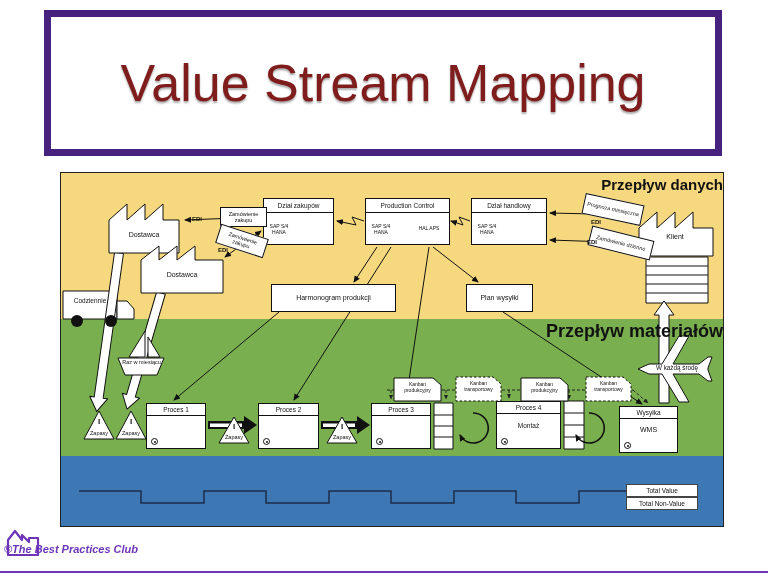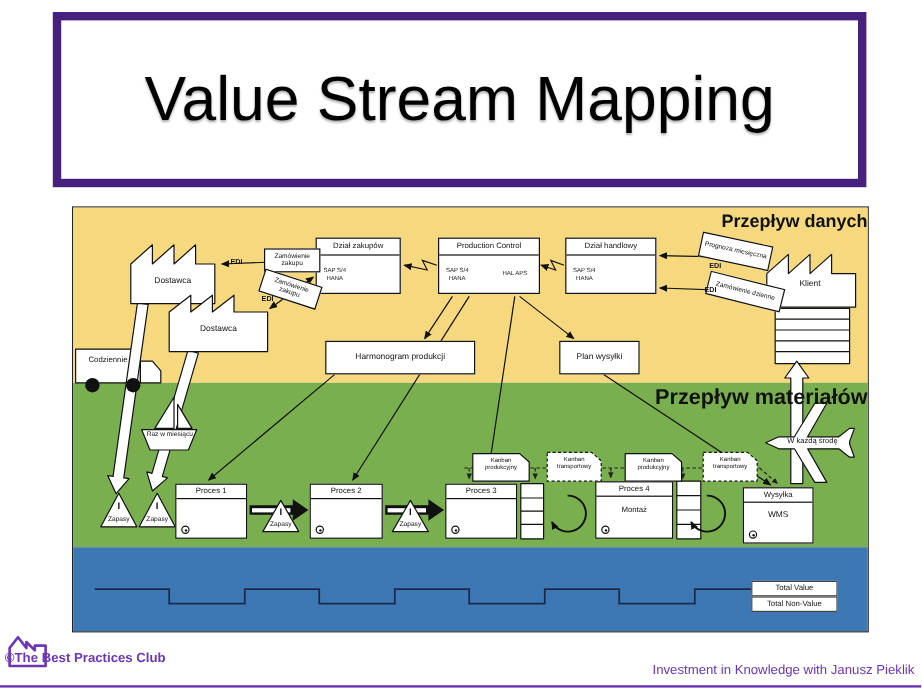--- a/index.html
+++ b/index.html
@@ -15,21 +15,21 @@
   .phdr{border-bottom:1px solid #111;text-align:center;font-size:6.5px;line-height:11px;height:12px;
         box-sizing:border-box;}
   .opr{position:absolute;left:4px;bottom:3px;width:7px;height:7px;border:1px solid #111;
        border-radius:50%;box-sizing:border-box;}
   .opr::after{content:"";position:absolute;left:1.5px;top:1.5px;width:2px;height:2px;background:#111;border-radius:50%;}
   .edi{position:absolute;font-size:6px;font-weight:bold;}
   .tbox{position:absolute;background:#fff;border:1px solid #444;font-size:6.5px;text-align:center;
         line-height:12px;box-sizing:border-box;}
   #titlebox{position:absolute;left:44px;top:10px;width:678px;height:146px;background:#fff;
             border:7px solid #46227E;box-sizing:border-box;display:flex;align-items:center;justify-content:center;}
-  #titletext{font-size:52px;color:#000000;letter-spacing:0px;font-weight:400;
+  #titletext{font-size:52px;color:#7f1d1d;letter-spacing:0px;font-weight:400;
              text-shadow:0 2px 2px rgba(70,70,70,.45);}
   #diagram{position:absolute;left:60px;top:172px;width:662px;height:353px;border:1.5px solid #222;
            box-sizing:content-box;}
   .band{position:absolute;left:0;width:662px;}
   #band-data{top:0;height:146px;background:#F6D87E;}
   #band-material{top:146px;height:137px;background:#79AF4F;}
   #band-time{top:283px;height:70px;background:#3D78B4;}
   #ovl{position:absolute;left:0;top:0;}
   .ztitle{position:absolute;left:0;width:662px;text-align:right;font-weight:bold;color:#111;}
   #footer-rule{position:absolute;left:0;top:571px;width:768px;height:2px;background:#6c35b8;}
@@ -248,17 +248,16 @@
     <div class="lbl" style="left:461px;top:209px;width:45px;font-size:5px;">Kanban produkcyjny</div>
     <div class="lbl" style="left:526px;top:208px;width:43px;font-size:5px;">Kanban transportowy</div>
 
     <div class="tbox" style="left:565px;top:311px;width:72px;height:13px;">Total Value</div>
     <div class="tbox" style="left:565px;top:324px;width:72px;height:13px;">Total Non-Value</div>
   </div>
 
   <svg class="abs" style="left:5px;top:527px;" width="40" height="30" viewBox="0 0 40 30">
     <path d="M3,28 V13 L10,4 L17,13 V8 L24,15 V11 H33 V28 Z" fill="none" stroke="#6c35b8" stroke-width="2.2" stroke-linejoin="round"></path>
   </svg>
-  <div class="abs purple-txt" style="left:4px;top:543px;font-size:11px;font-weight:bold;">©The Best Practices Club</div>
-  <div class="abs purple-txt" style="right:6px;top:553px;font-size:11px;">Investment in Knowledge with Janusz Pieklik</div>
+  <div class="abs purple-txt" style="left:4px;top:543px;font-size:11px;font-weight:bold;font-style:italic;">©The Best Practices Club</div>
   <div id="footer-rule"></div>
 
 </div>
 
 </body></html>

